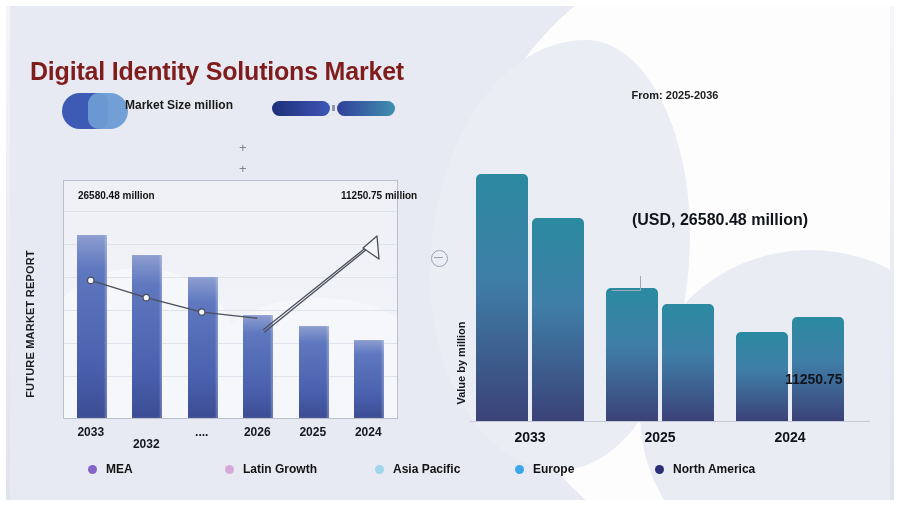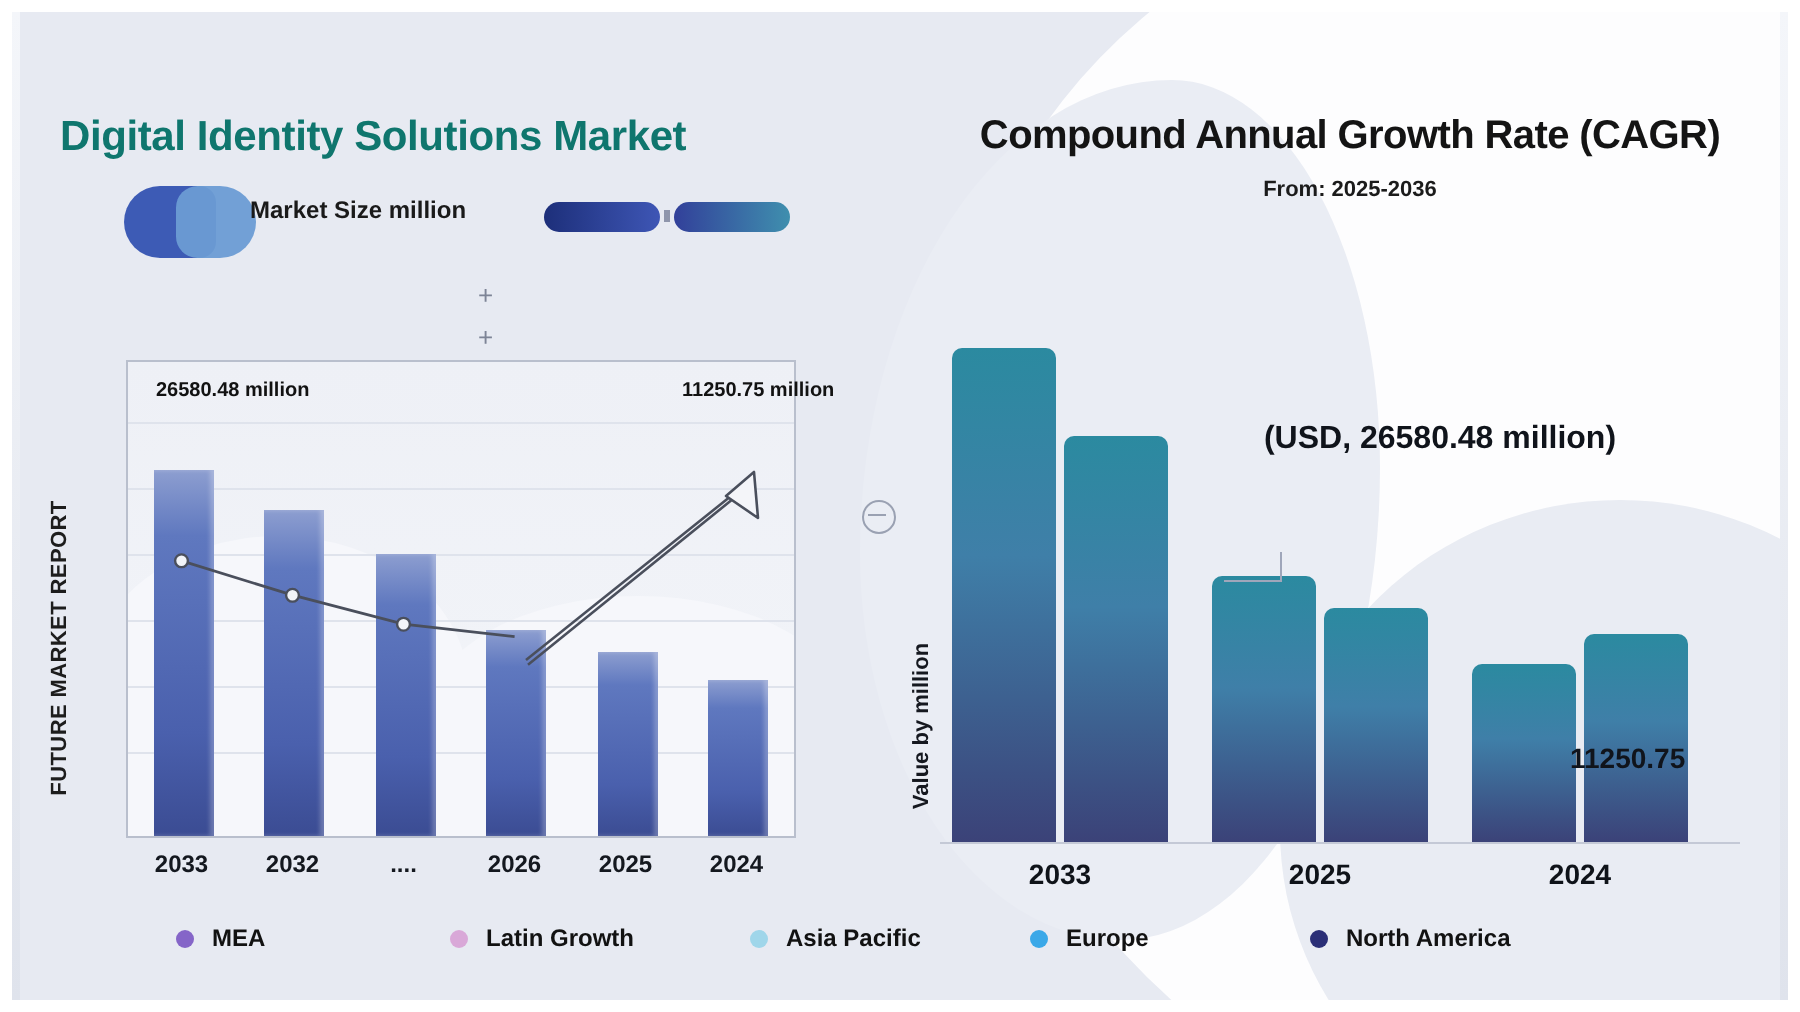--- a/index.html
+++ b/index.html
@@ -47,21 +47,21 @@
   .blob-soft{
     position:absolute;left:430px;top:40px;width:260px;height:430px;
     background:#eaedf4;
     border-radius:60% 40% 50% 50% / 55% 45% 55% 45%;
     z-index:2;
   }
 
   
   .title-left{
     position:absolute;left:30px;top:57px;
-    font-size:21px;font-weight:bold;color:#0f766e;
+    font-size:25px;font-weight:bold;color:#7f1d1d;
     letter-spacing:-0.2px;z-index:20;white-space:nowrap;
   }
   .title-right{
     position:absolute;left:466px;top:57px;width:418px;text-align:center;
     font-size:20px;font-weight:bold;color:#141414;
     letter-spacing:-0.3px;z-index:20;white-space:nowrap;
   }
   .subtitle-right{
     position:absolute;left:466px;top:89px;width:418px;text-align:center;
     font-size:11px;font-weight:bold;color:#1b1b1b;z-index:20;
@@ -187,21 +187,20 @@
 </head>
 <body>
 
 <div id="root">
 
   <div class="blob-white"></div>
   <div class="blob-white2"></div>
   <div class="blob-soft"></div>
 
   <div class="title-left">Digital Identity Solutions Market</div>
-  <div class="title-right">Compound Annual Growth Rate (CAGR)</div>
   <div class="subtitle-right">From: 2025-2036</div>
 
   <div class="ms-badge">
     <div class="lobe-a"></div>
     <div class="lobe-b"></div>
   </div>
   <div class="ms-label">Market Size million</div>
   <div class="pill pill-a"></div>
   <div class="pill-dot"></div>
   <div class="pill pill-b"></div>
@@ -245,21 +244,21 @@
       </g>
     <g>
       <line x1="200" y1="150" x2="310" y2="62" stroke="#4a4f5c" stroke-width="1.3"></line>
       <line x1="201" y1="152.4" x2="309" y2="65" stroke="#4a4f5c" stroke-width="1.3"></line>
       <path d="M314 56 L316 79 L300 68 Z" fill="#f4f5f9" stroke="#4a4f5c" stroke-width="1.3" stroke-linejoin="round"></path>
     </g>
   </svg>
 
   <div id="left-xlabels">
       <div class="xlab" style="left: 63px; width: 55.5px;">2033</div>
-      <div class="xlab" style="left: 118.5px; width: 55.5px;">2032</div>
+      <div class="xlab" style="left: 118.5px; width: 55.5px; margin-top: 12px;">2032</div>
       <div class="xlab" style="left: 174px; width: 55.5px;">....</div>
       <div class="xlab" style="left: 229.5px; width: 55.5px;">2026</div>
       <div class="xlab" style="left: 285px; width: 55.5px;">2025</div>
       <div class="xlab" style="left: 340.5px; width: 55.5px;">2024</div>
     </div>
 
   <div class="axis-right-label">Value by million</div>
 
   <div class="rwrap">
     <div id="right-bars">

